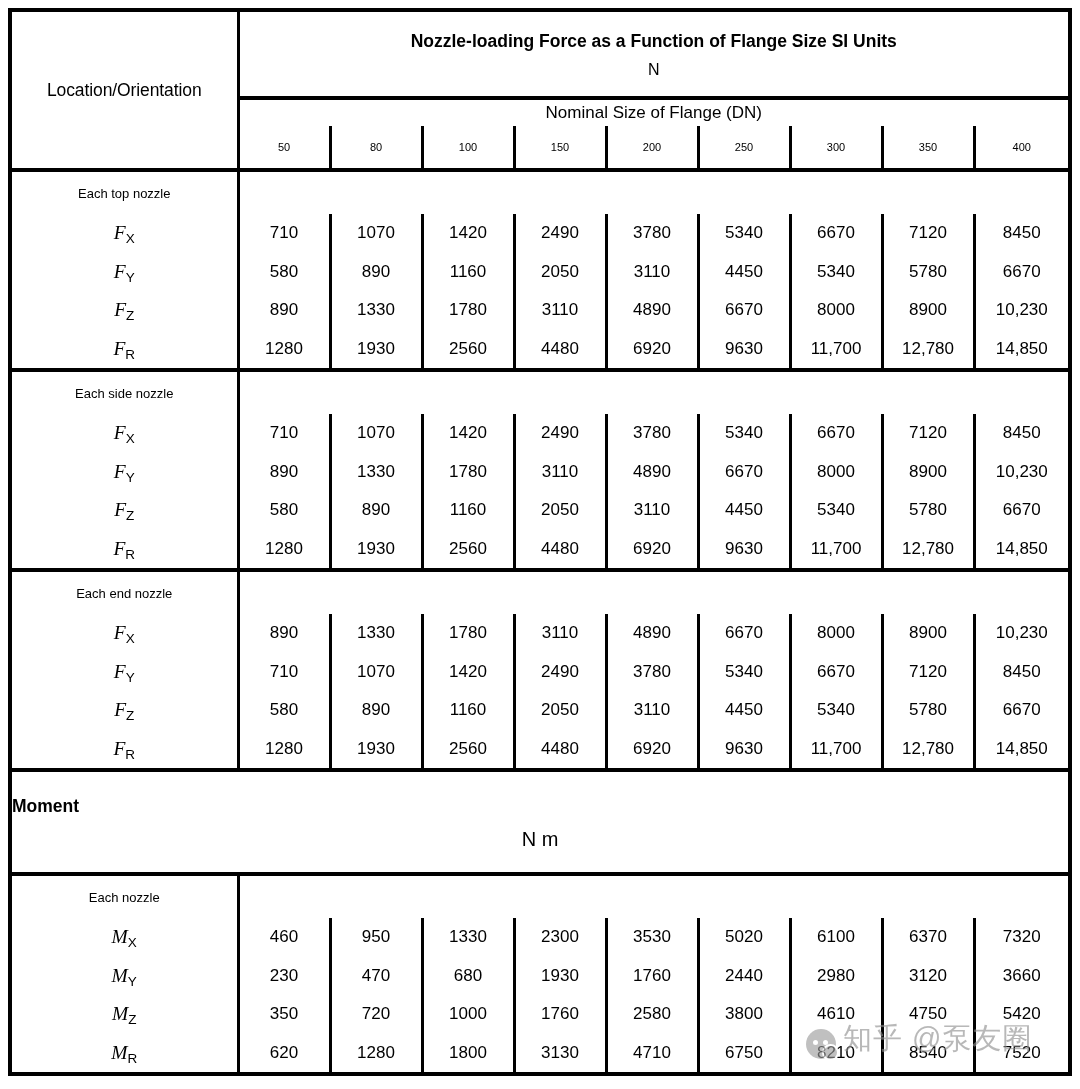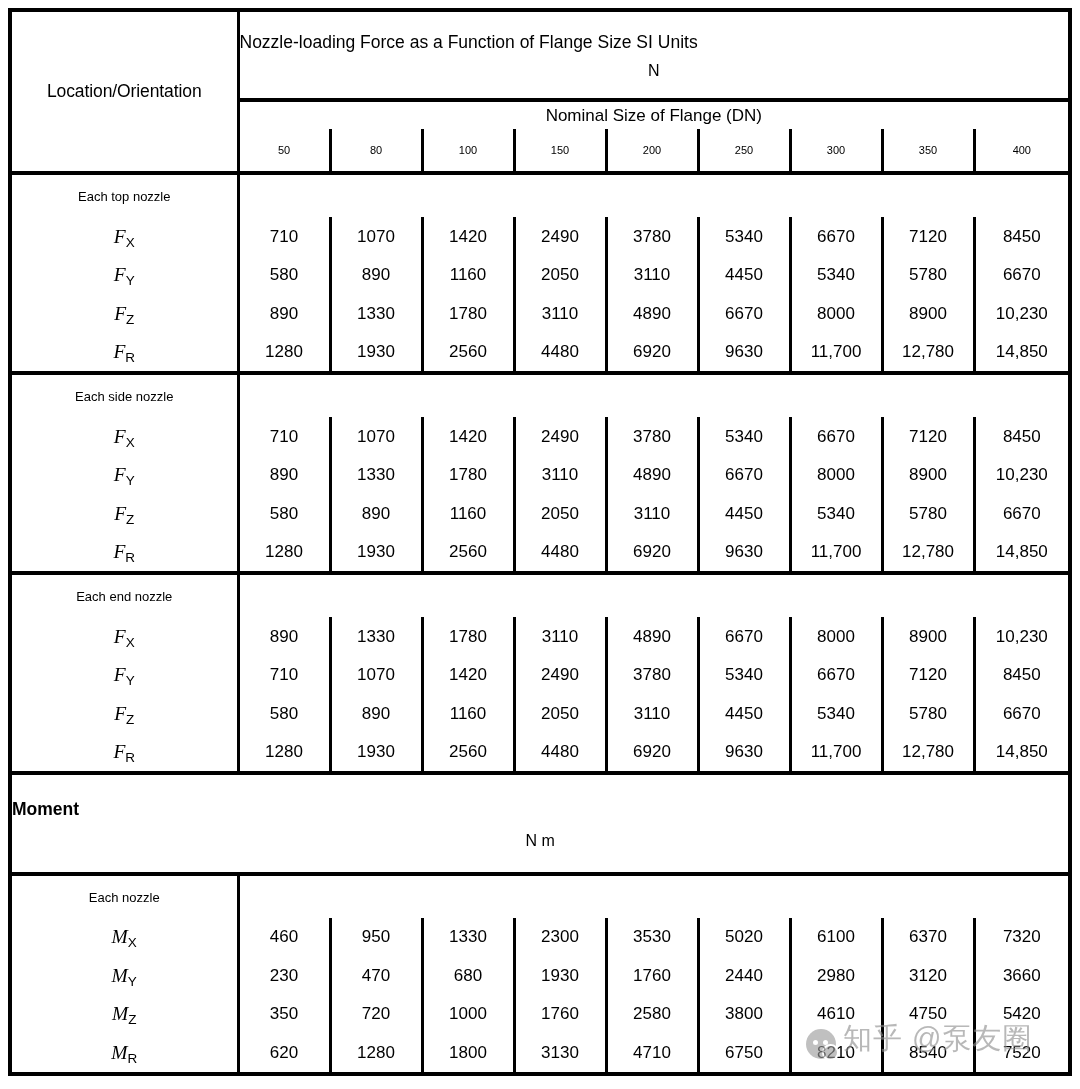--- a/index.html
+++ b/index.html
@@ -49,22 +49,22 @@
   .br-thin  { border-right: 3px solid #000; }
 
   
   .loc-head {
     text-align: center;
     font-weight: bold;
     font-size: 17.5px;
     letter-spacing: -0.1px;
   }
   .banner-title {
-    text-align: left;
-    font-weight: normal;
+    text-align: center;
+    font-weight: bold;
     font-size: 17.5px;
     padding-top: 10px;
     line-height: 1.1;
   }
   .banner-unit {
     text-align: center;
     font-size: 16px;
     padding-top: 10px;
     padding-bottom: 8px;
     line-height: 1.1;
@@ -119,21 +119,21 @@
   
   .moment-title {
     text-align: left;
     font-weight: bold;
     font-size: 17.5px;
     padding-top: 12px;
     line-height: 1.15;
   }
   .moment-unit {
     text-align: center;
-    font-size: 16px;
+    font-size: 20px;
     padding-top: 12px;
     padding-bottom: 10px;
     line-height: 1.15;
   }
 
   
   #watermark {
     position: absolute;
     left: 806px;
     top: 1019px;

